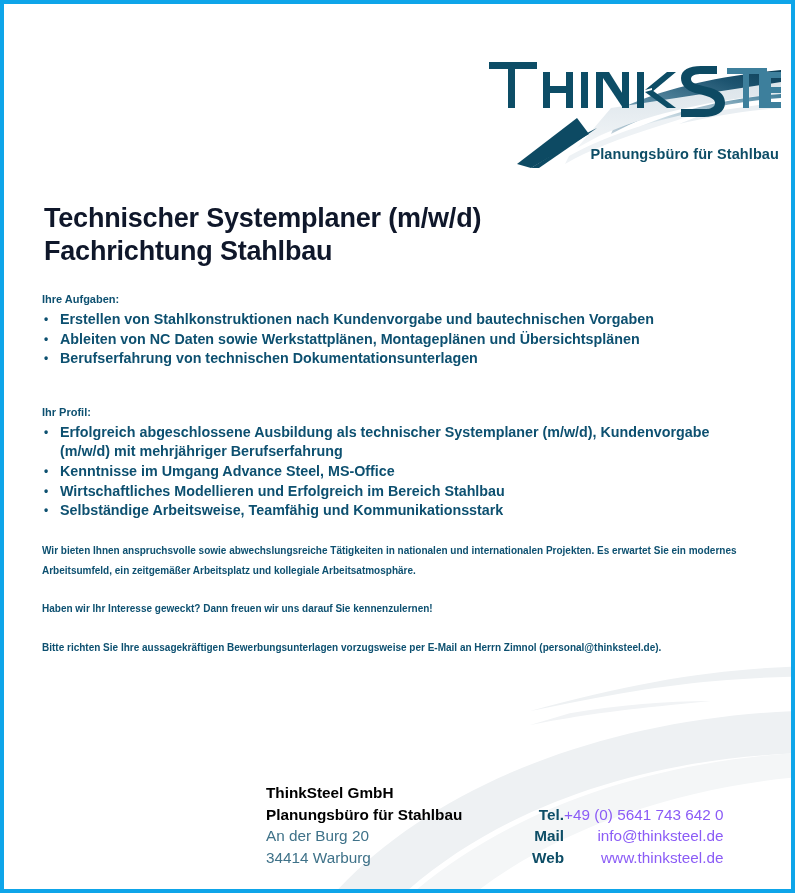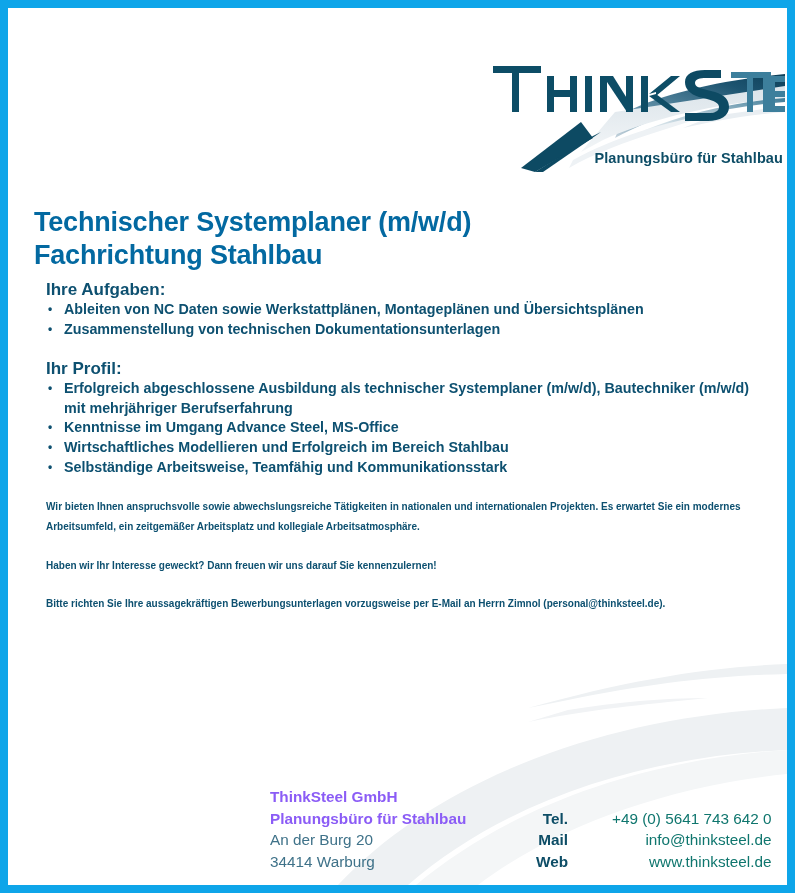--- a/index.html
+++ b/index.html
@@ -9,21 +9,21 @@
   }
   body {
     font-family: "Liberation Sans", sans-serif;
   }
   .page {
     position: relative;
     width: 795px;
     height: 893px;
     box-sizing: border-box;
     background: #ffffff;
-    border: 8px solid #0ea5e9;
+    border: 4px solid #0ea5e9;
     overflow: hidden;
   }
   .canvas {
     position: absolute;
     inset: 0;
     overflow: hidden;
   }
 
   
   .bg-deco {
@@ -48,45 +48,45 @@
     font-size: 14.5px;
     font-weight: bold;
     color: #0d4d66;
     letter-spacing: 0.1px;
     white-space: nowrap;
   }
 
   
   .headline {
     position: absolute;
-    left: 26px;
+    left: 40px;
     top: 180px;
     width: 640px;
     font-size: 27px;
     line-height: 33px;
     font-weight: bold;
-    color: #0369a1;
+    color: #0f172a;
     letter-spacing: -0.2px;
   }
   .headline-line { display: block; }
 
   
   .content {
     position: absolute;
     left: 38px;
     top: 272px;
     width: 706px;
     color: #0d5070;
   }
   .sec-title {
-    font-size: 17px;
+    font-size: 11px;
     line-height: 19px;
     font-weight: bold;
     color: #0d5070;
-    margin: 0 0 1px 0;
+    margin: 14px 0 1px 0;
   }
   ul.bullets {
     list-style: none;
     margin: 0;
     padding: 0;
   }
   ul.bullets li {
     position: relative;
     padding-left: 18px;
     font-size: 14.3px;
@@ -123,43 +123,42 @@
   }
   .foot-left {
     width: 240px;
   }
   .foot-line {
     font-size: 15.3px;
     line-height: 21.5px;
     white-space: nowrap;
     color: #0d5070;
   }
-  .foot-line.strong { font-weight: bold; color: #8b5cf6; }
+  .foot-line.strong { font-weight: bold; color: #000000; }
   .foot-line.light  { font-weight: normal; color: #3f7289; }
   .foot-right {
     display: flex;
     margin-top: 21.5px;
     text-align: right;
   }
   .foot-labels { width: 58px; }
   .foot-values { }
   .foot-label {
     font-size: 15.3px;
     line-height: 21.5px;
     font-weight: bold;
     color: #0d4d66;
     white-space: nowrap;
   }
   .foot-value {
     font-size: 15.3px;
     line-height: 21.5px;
     font-weight: normal;
-    color: #0f766e;
+    color: #8b5cf6;
     white-space: nowrap;
-    margin-left: 44px;
   }
 </style>
 </head>
 <body>
 
 <div class="page">
   <div class="canvas">
 
     <svg class="bg-deco" viewBox="0 0 779 877" preserveAspectRatio="none">
       <path d="M779,700 L779,742 C640,748 500,790 400,877 L330,877 C430,770 600,708 779,700 Z" fill="#eef1f3"></path>
@@ -248,29 +247,30 @@
 
     <h1 class="headline">
       <span class="headline-line">Technischer Systemplaner (m/w/d)</span>
       <span class="headline-line">Fachrichtung Stahlbau</span>
     </h1>
 
     <div class="content">
 
       <div class="sec-title">Ihre Aufgaben:</div>
       <ul class="bullets">
+        <li>Erstellen von Stahlkonstruktionen nach Kundenvorgabe und bautechnischen Vorgaben</li>
         <li>Ableiten von NC Daten sowie Werkstattplänen, Montageplänen und Übersichtsplänen</li>
-        <li>Zusammenstellung von technischen Dokumentationsunterlagen</li>
+        <li>Berufserfahrung von technischen Dokumentationsunterlagen</li>
       </ul>
 
       <div class="spacer-lg"></div>
 
       <div class="sec-title">Ihr Profil:</div>
       <ul class="bullets">
-        <li>Erfolgreich abgeschlossene Ausbildung als technischer Systemplaner (m/w/d), Bautechniker (m/w/d) mit mehrjähriger Berufserfahrung</li>
+        <li>Erfolgreich abgeschlossene Ausbildung als technischer Systemplaner (m/w/d), Kundenvorgabe (m/w/d) mit mehrjähriger Berufserfahrung</li>
         <li>Kenntnisse im Umgang Advance Steel, MS-Office</li>
         <li>Wirtschaftliches Modellieren und Erfolgreich im Bereich Stahlbau</li>
         <li>Selbständige Arbeitsweise, Teamfähig und Kommunikationsstark</li>
       </ul>
 
       <div class="spacer-lg"></div>
 
       <p class="para">Wir bieten Ihnen anspruchsvolle sowie abwechslungsreiche Tätigkeiten in nationalen und internationalen Projekten. Es erwartet Sie ein modernes Arbeitsumfeld, ein zeitgemäßer Arbeitsplatz und kollegiale Arbeitsatmosphäre.</p>
 
       <div class="spacer-md"></div>

